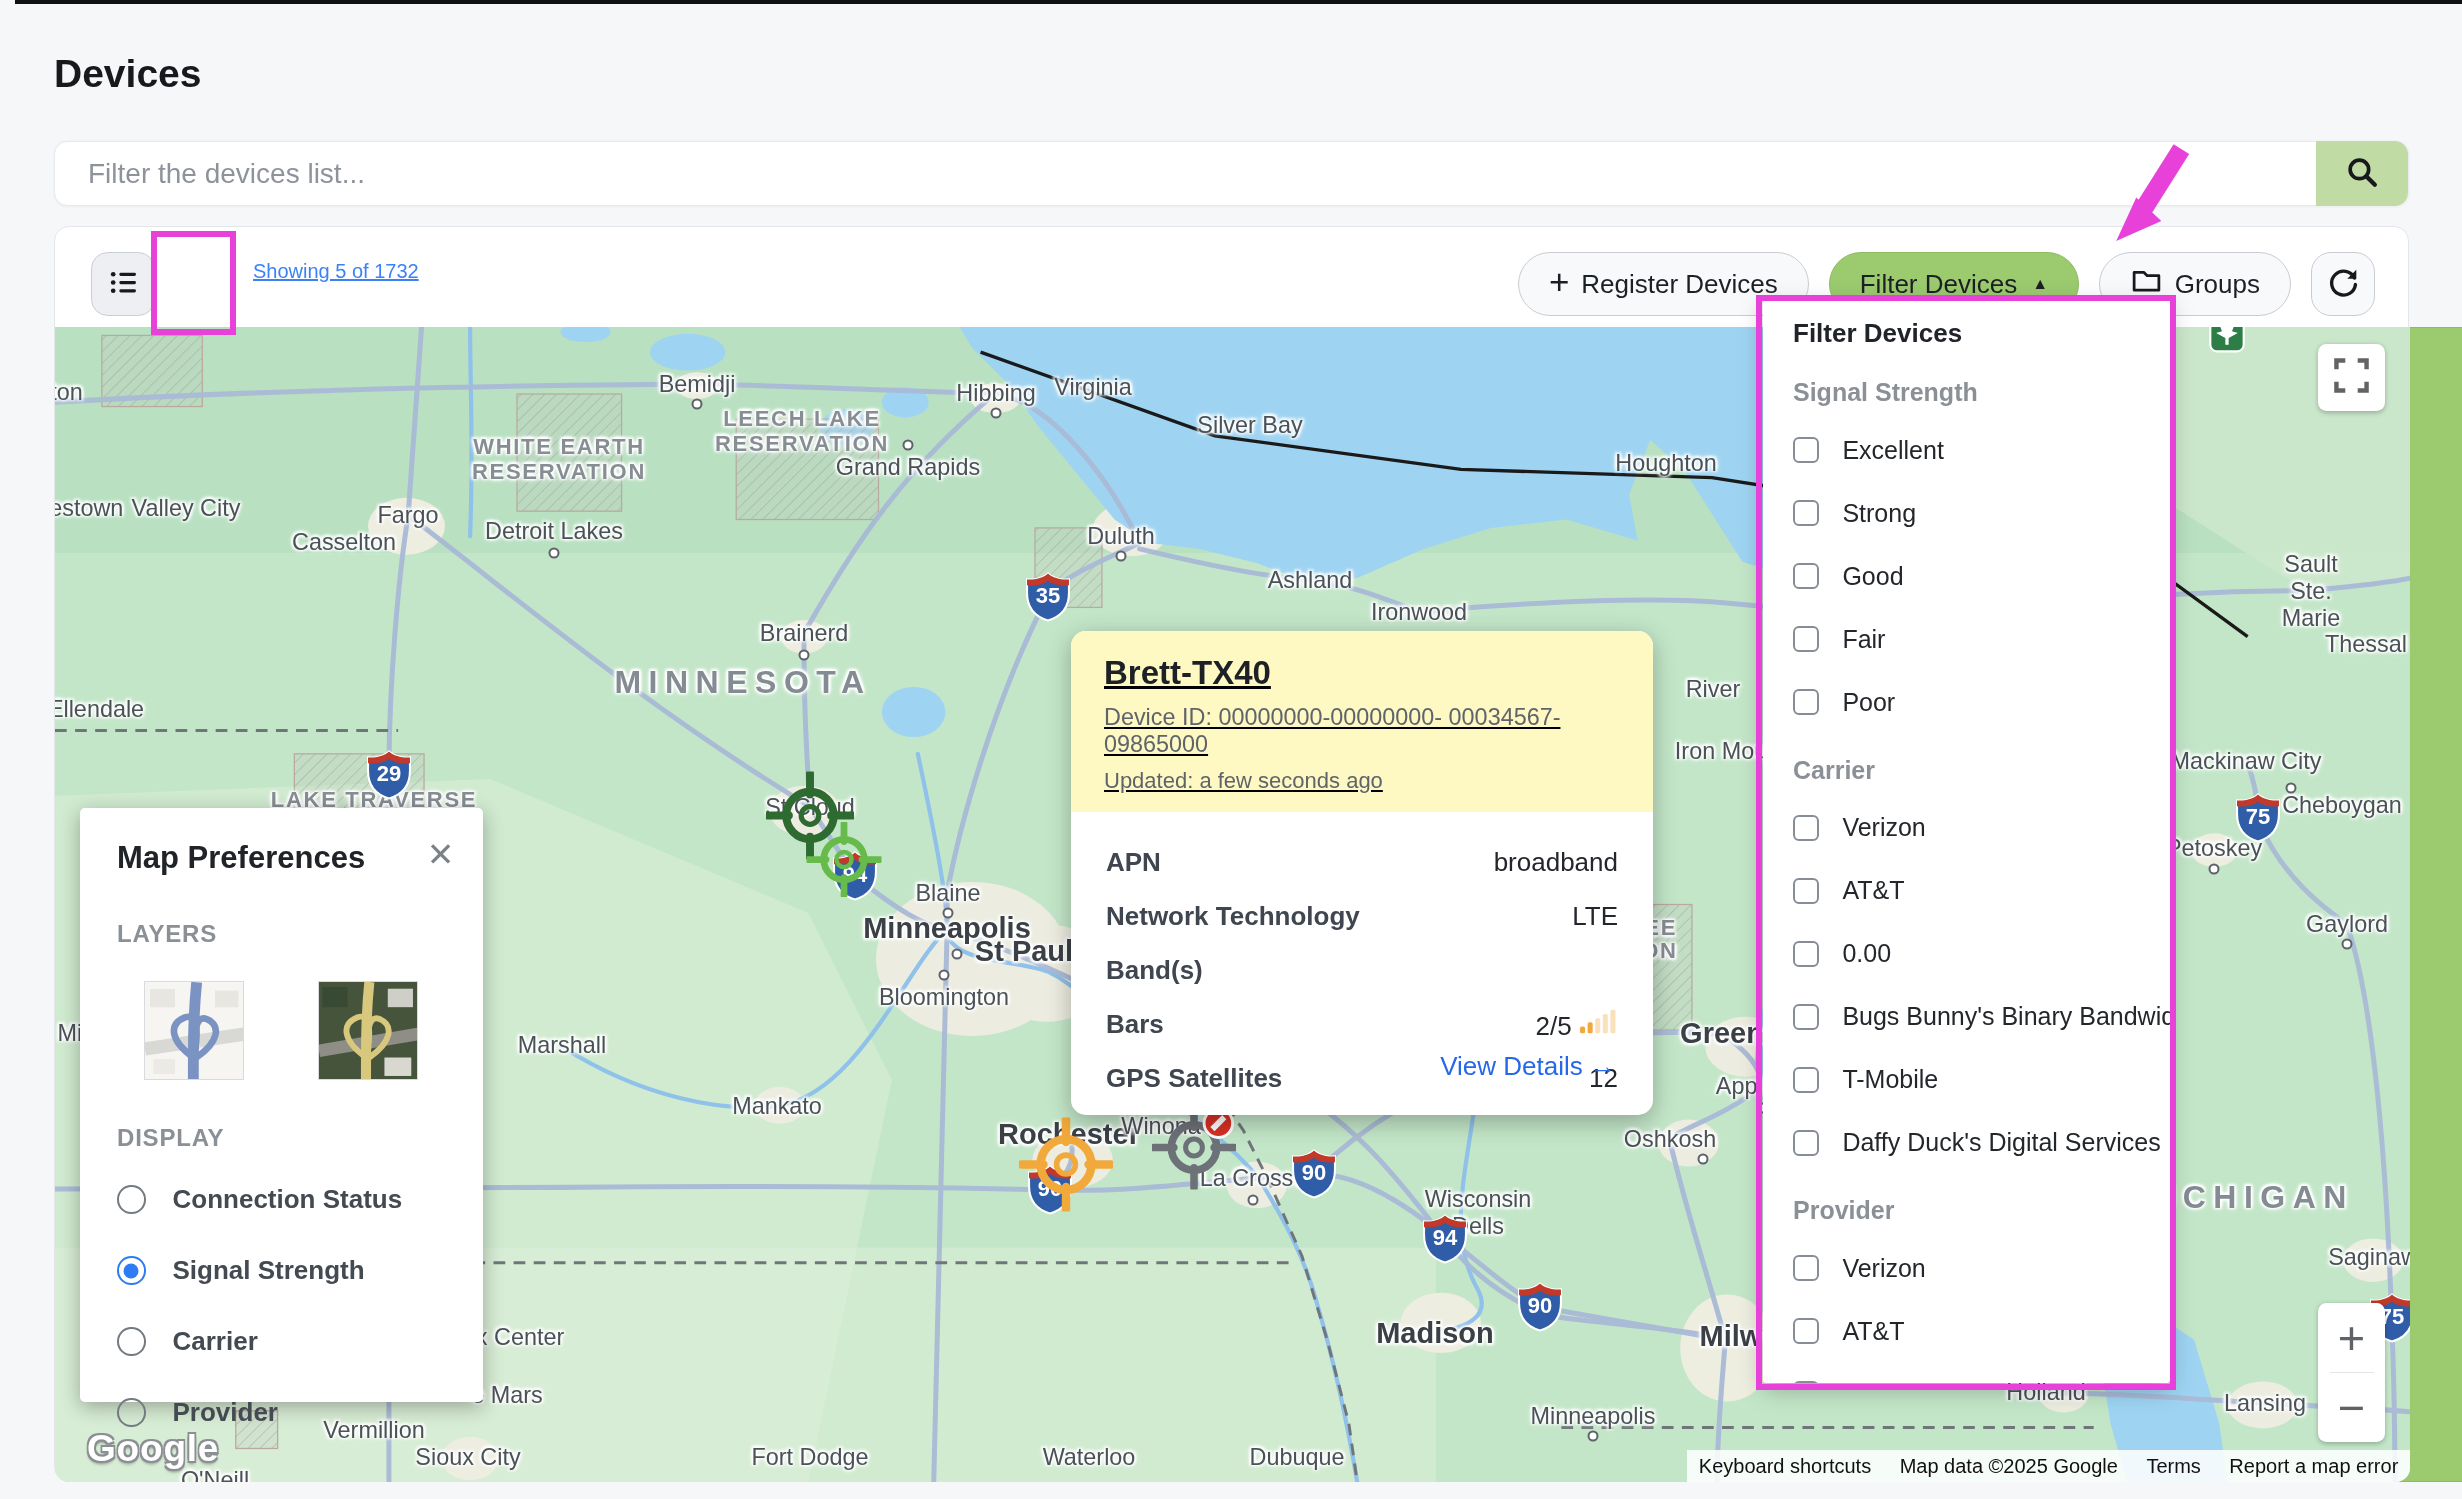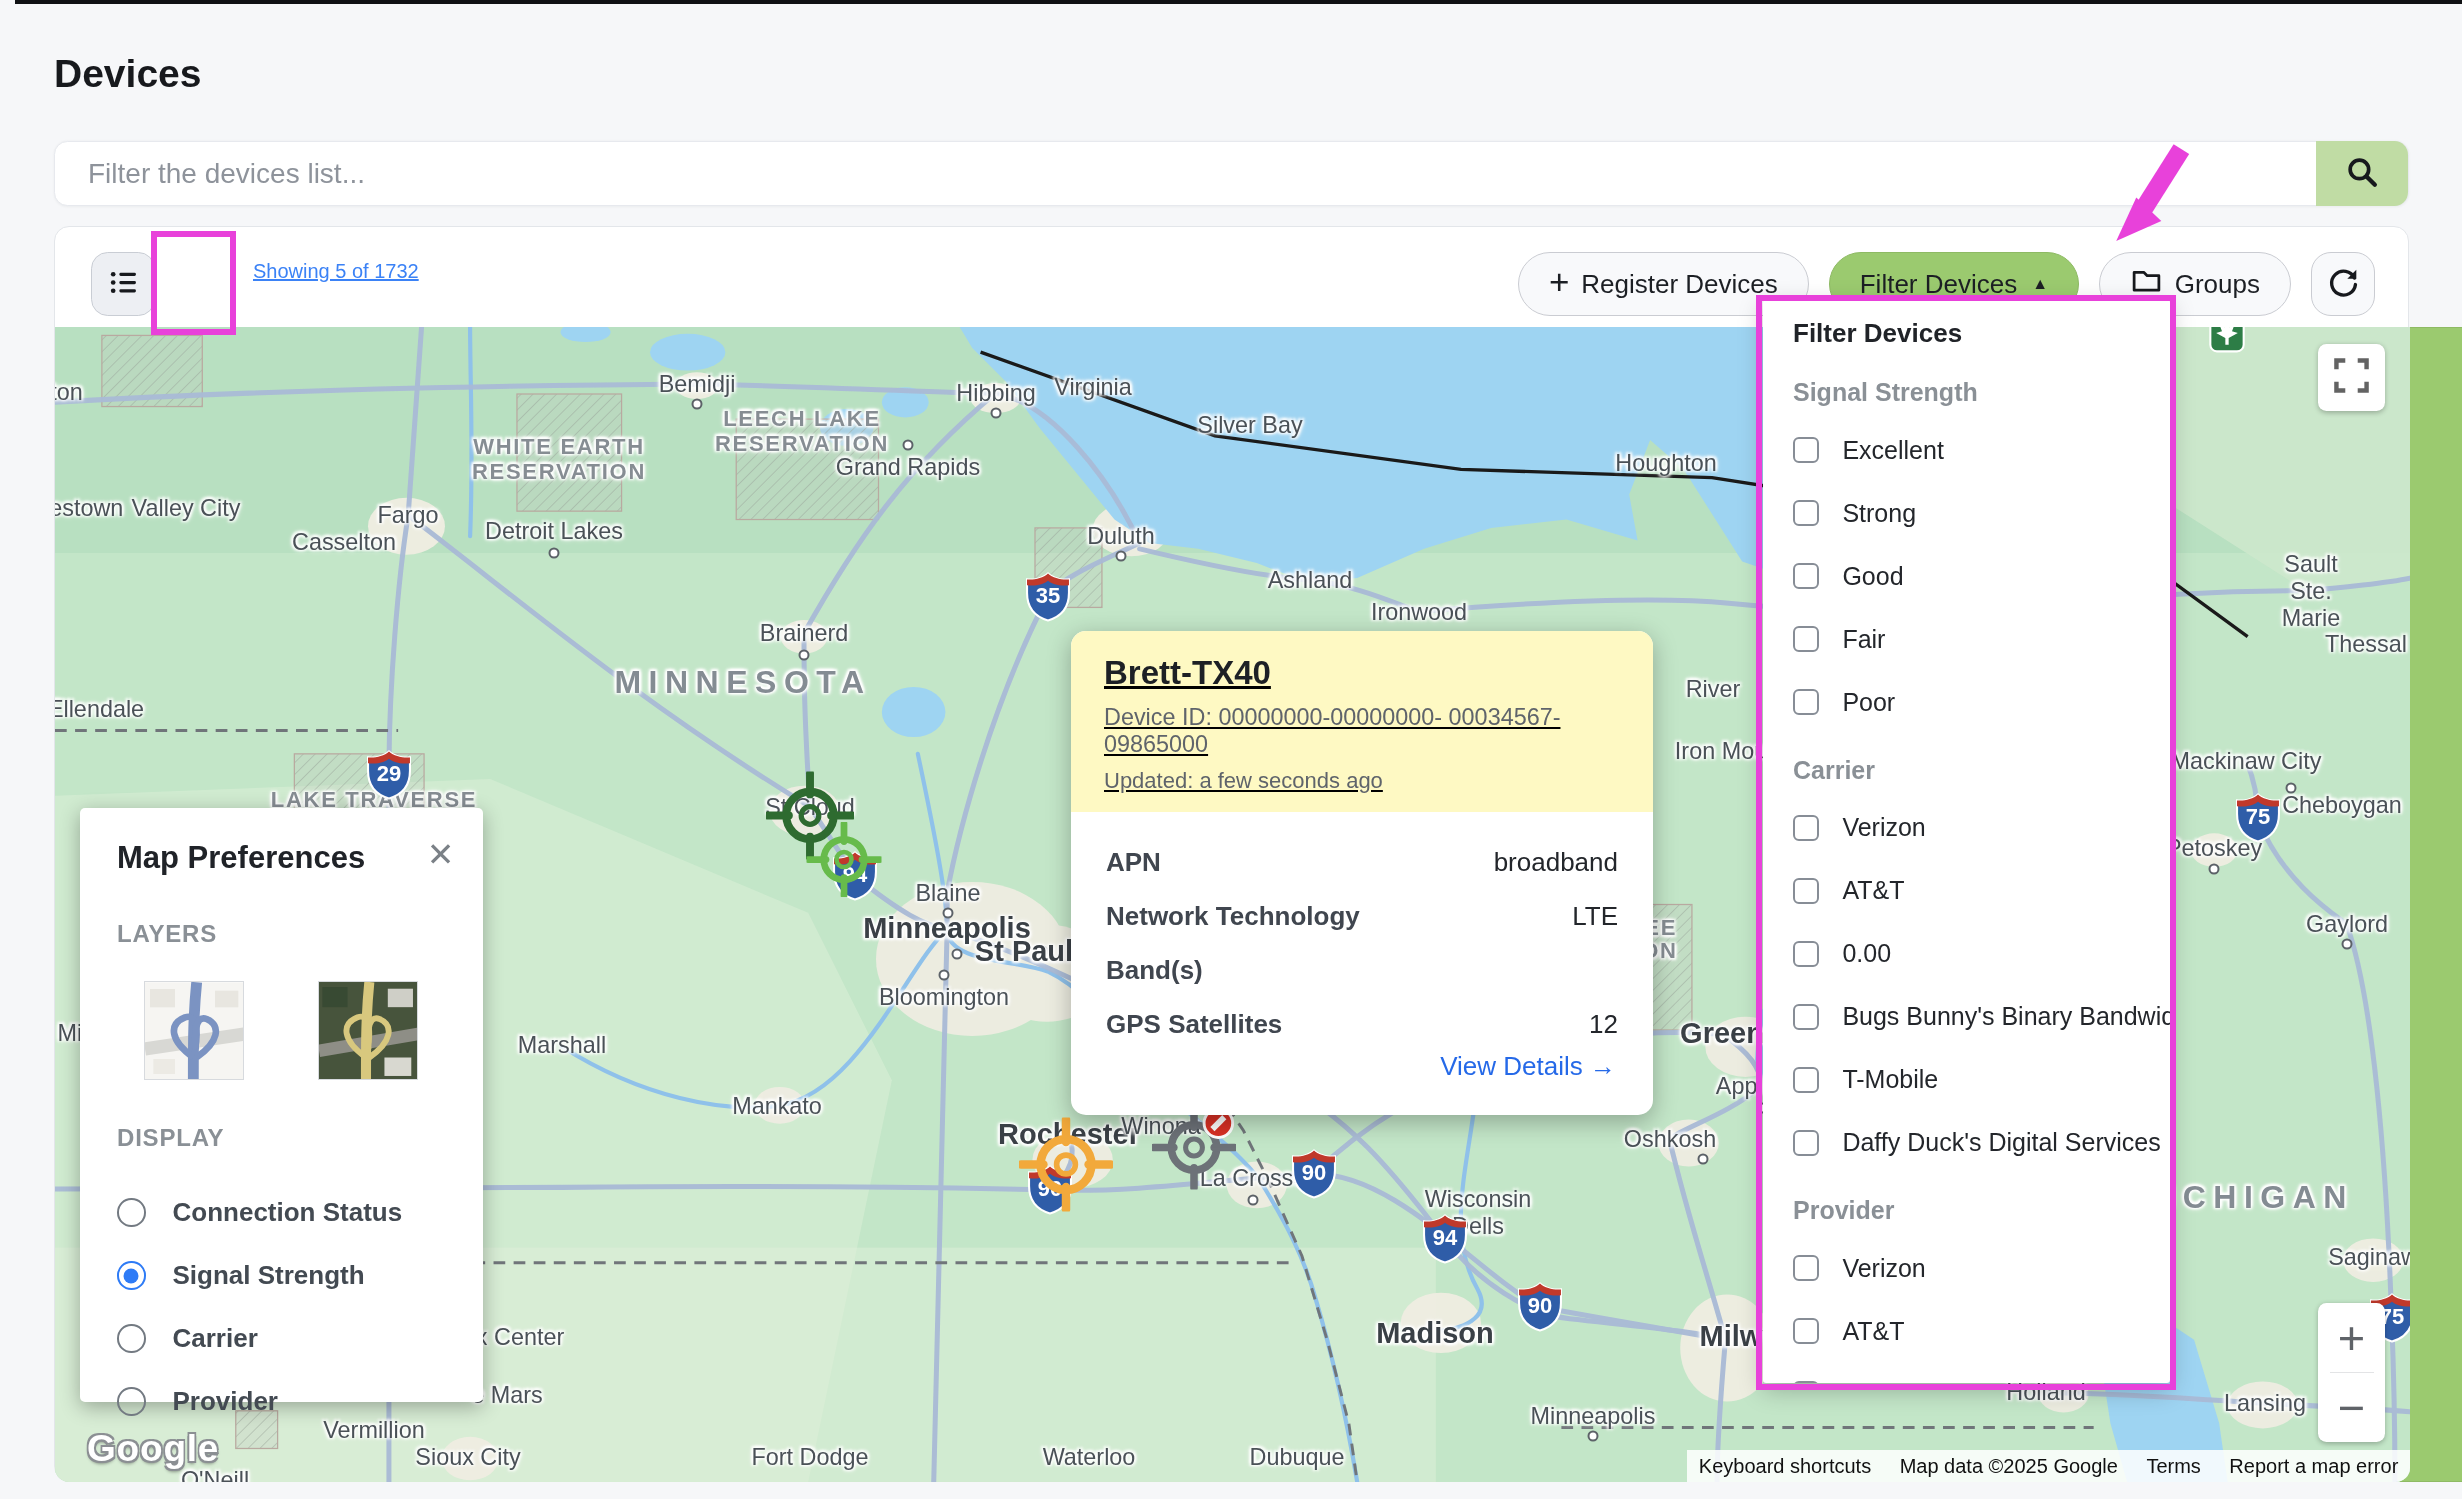--- a/index.html
+++ b/index.html
@@ -67,21 +67,21 @@
   .prow .val { font-size:26px; color:#23262b; display:flex; align-items:flex-end; gap:8.4px; }
   .view-details { position:absolute; right:37px; bottom:33px; font-size:26px; color:#2569e8; cursor:pointer; }
 
   
   .prefs { position:absolute; left:80px; top:808px; width:403px; height:594px; background:#fff; border-radius:5px; box-shadow:0 5px 20px rgba(0,0,0,.3); z-index:6; padding:32px 37px; }
   .prefs-title { font-size:31px; font-weight:700; color:#202328; }
   .prefs-close { position:absolute; right:28.5px; top:27px; font-size:33px; color:#7b8187; background:none; border:none; cursor:pointer; font-family:"Liberation Sans",sans-serif; }
   .prefs-sec { font-size:24px; font-weight:700; color:#8a9096; letter-spacing:0.8px; margin-top:44px; }
   .layer-thumbs { display:flex; gap:74px; margin-top:33px; margin-left:27px; }
   .thumb { width:100px; height:99px; border:0.8px solid #d7dade; cursor:pointer; overflow:hidden; }
-  .pref-opts { margin-top:45px; display:flex; flex-direction:column; gap:32px; }
+  .pref-opts { margin-top:32px; display:flex; flex-direction:column; gap:40px; }
   .p-opt { display:flex; align-items:center; gap:27px; cursor:pointer; }
   .p-opt .radio { width:28.5px; height:28.5px; border-radius:50%; border:2.5px solid #737a82; flex:none; position:relative; }
   .p-opt .radio.sel { border-color:#2e7bf6; }
   .p-opt .radio.sel::after { content:""; position:absolute; left:50%; top:50%; width:15px; height:15px; border-radius:50%; background:#2e7bf6; transform:translate(-50%,-50%); }
   .p-opt .plab { font-size:26px; font-weight:700; color:#434a52; }
 
   
   .fpanel { position:absolute; left:1763px; top:300px; width:407px; height:1083px; background:#fff; border-radius:3.3px; box-shadow:0 6.7px 25px rgba(0,0,0,.25); z-index:7; padding:18.4px 30px; overflow:hidden; }
   .fpanel-title { font-size:26px; font-weight:700; color:#202328; margin-bottom:28.5px; }
   .f-sec-label { font-size:25px; font-weight:700; color:#8a9096; margin:22px 0 11.7px 0; }
@@ -474,20 +474,33 @@
             <span>LTE</span>
           </span>
         </div>
         <div class="prow">
           <span class="lab">Band(s)</span>
           <span class="val">
             <span></span>
           </span>
         </div>
         <div class="prow">
+          <span class="lab">Bars</span>
+          <span class="val">
+            <span>2/5</span>
+            <span><svg width="38" height="27" viewBox="0 0 45 32">
+                <rect x="0" y="22" width="6" height="8" rx="2" fill="#f2a93b" opacity="1"></rect>
+                <rect x="9" y="17" width="6" height="13" rx="2" fill="#f2a93b" opacity="1"></rect>
+                <rect x="18" y="12" width="6" height="18" rx="2" fill="#f2a93b" opacity="0.35"></rect>
+                <rect x="27" y="7" width="6" height="23" rx="2" fill="#f2a93b" opacity="0.35"></rect>
+                <rect x="36" y="2" width="6" height="28" rx="2" fill="#f2a93b" opacity="0.35"></rect>
+              </svg></span>
+          </span>
+        </div>
+        <div class="prow">
           <span class="lab">GPS Satellites</span>
           <span class="val">
             <span>12</span>
           </span>
         </div>
       </div>
     <span class="view-details">View Details →</span>
   </div>
 
   <div class="prefs">

